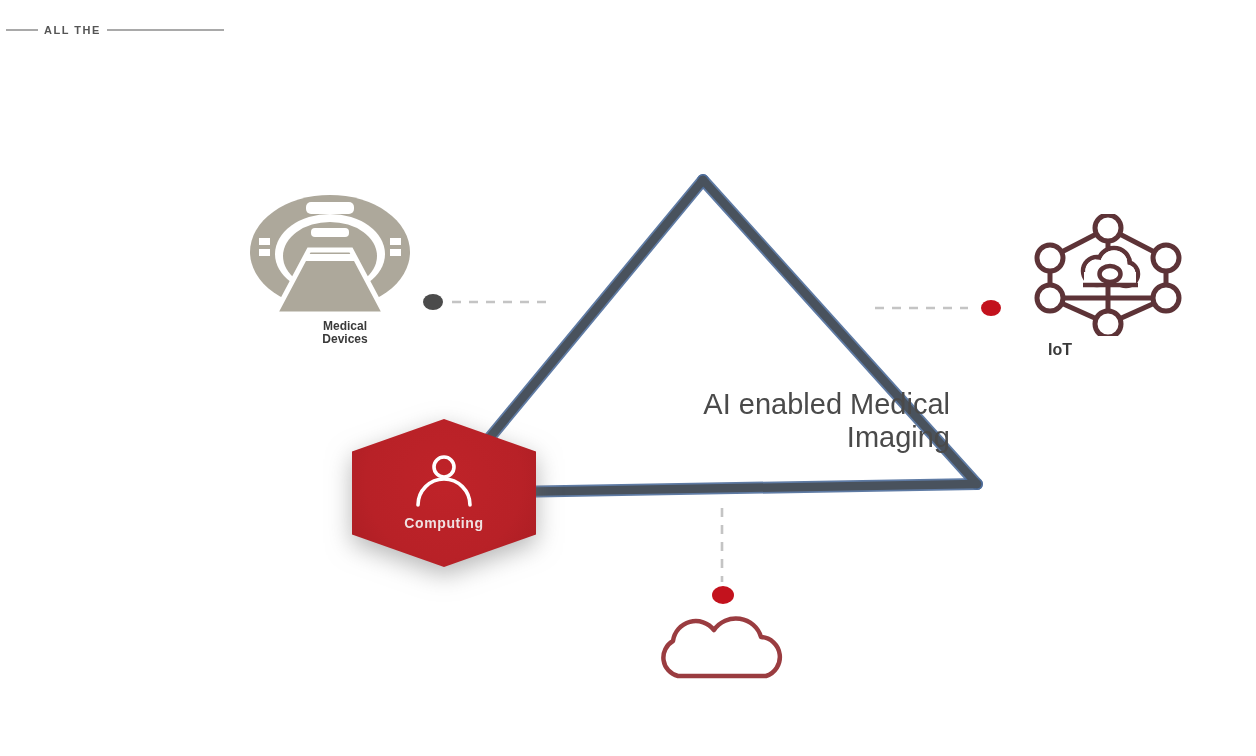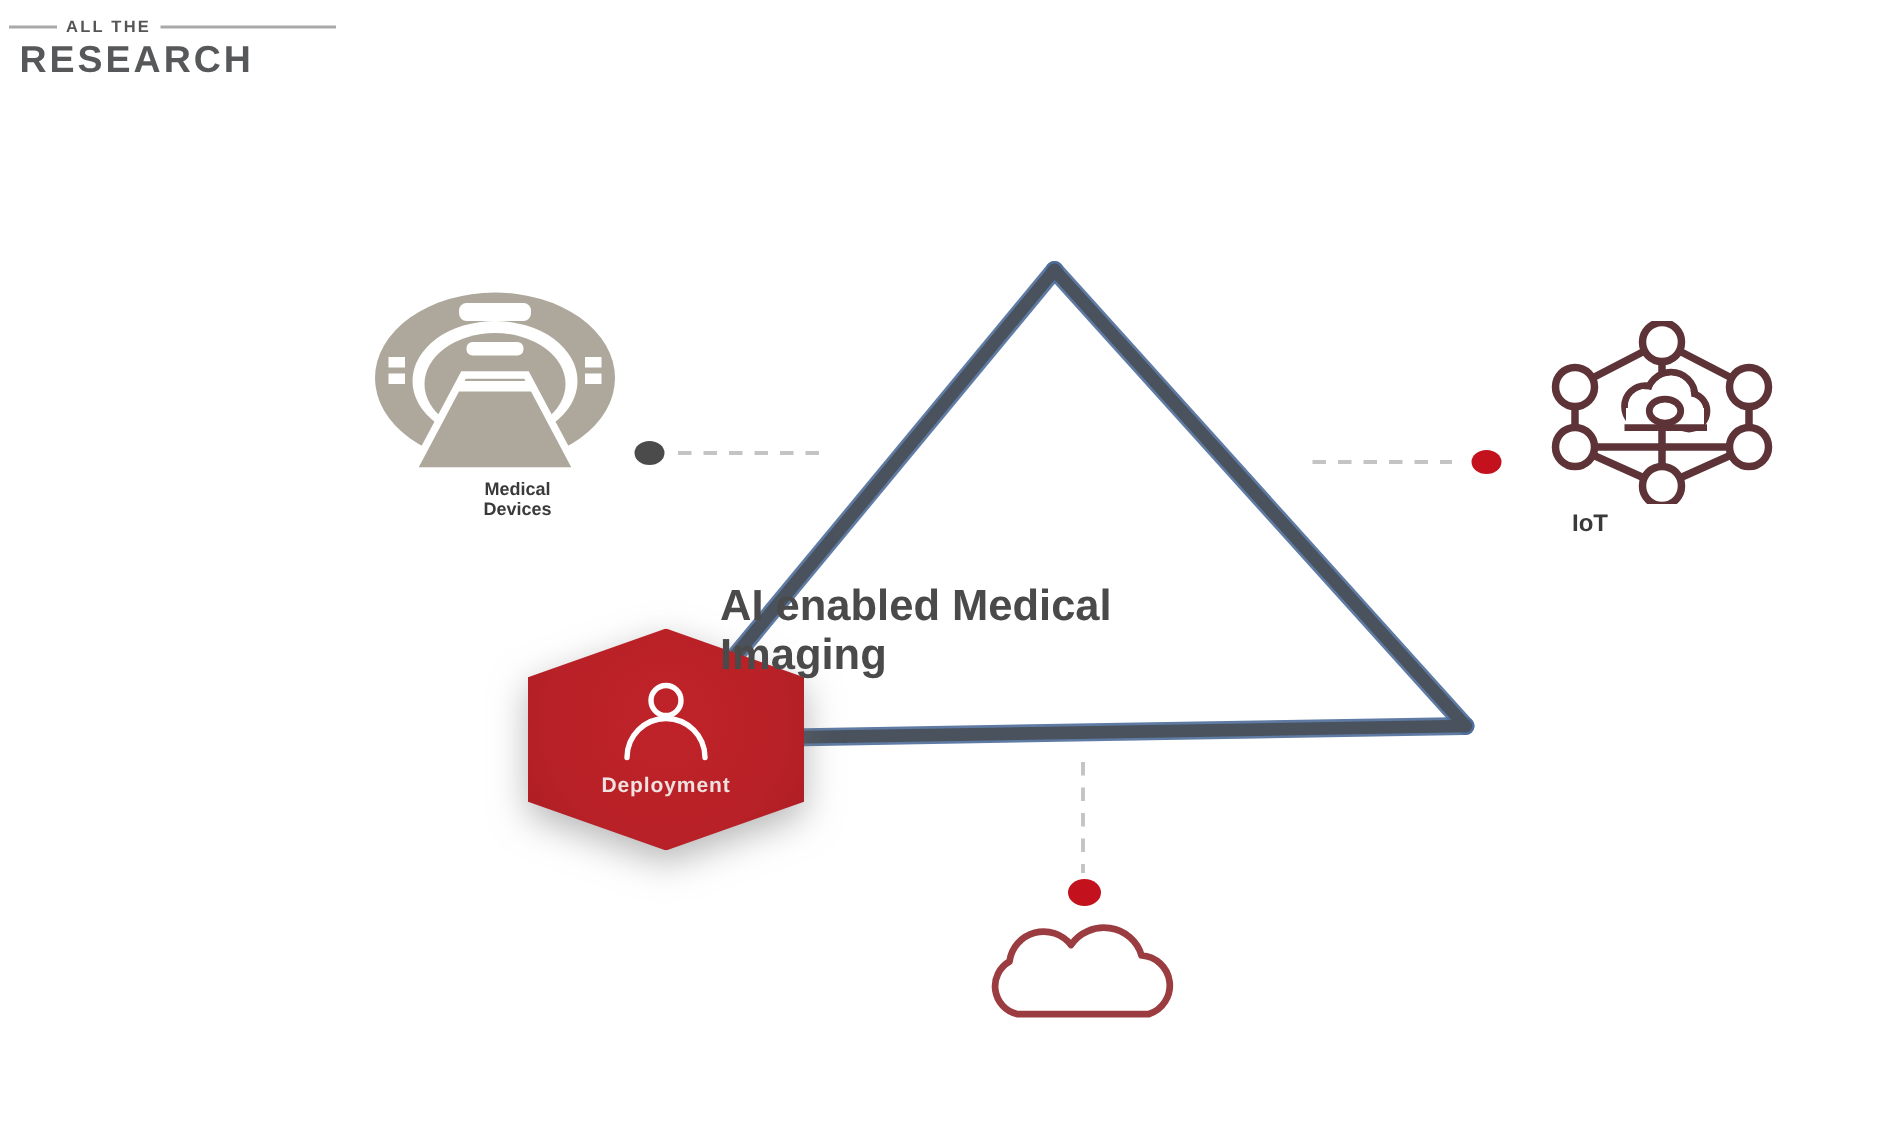--- a/index.html
+++ b/index.html
@@ -10,21 +10,21 @@
     --text-dark:#4a4a4a; --label-light:#f0e1e1;
     --dash-gray:#c4c4c4; --logo-gray:#57585a; --logo-line:#a9a9a9;
   }
   *{margin:0;padding:0;box-sizing:border-box;}
   html,body{width:1256px;height:756px;background:#ffffff;overflow:hidden;
     font-family:"Liberation Sans", sans-serif;}
   .stage{position:relative;width:1256px;height:756px;background:#fff;}
 
   
   .logo{position:absolute;left:6px;top:12px;width:218px;}
-  .logo-row{display:flex;align-items:center;gap:6px;}
+  .logo-row{display:flex;align-items:center;gap:6px;margin-top:12px;}
   .logo-rule{height:2px;background:var(--logo-line);flex:1;}
   .logo-rule.left{max-width:32px;}
   .logo-top{font-size:11px;font-weight:bold;letter-spacing:1.5px;color:#555;white-space:nowrap;}
   .logo-bottom{font-size:25px;font-weight:bold;letter-spacing:2px;color:var(--logo-gray);margin:2px 0 0 7px;}
 
   
   svg.connectors{position:absolute;left:0;top:0;z-index:1;}
   .tri-under{stroke:var(--slate-blue);stroke-width:12;stroke-linecap:round;opacity:.9;}
   .tri-over{stroke:var(--slate);stroke-width:8.5;stroke-linecap:round;}
   .dash{stroke:var(--dash-gray);stroke-width:2.6;stroke-dasharray:9 8;fill:none;}
@@ -53,34 +53,33 @@
   .iot-label{left:1030px;top:341px;width:60px;font-size:16px;text-align:center;}
   .cloud-label{left:612px;top:693px;width:222px;font-size:17px;letter-spacing:.4px;}
   .taupe-fill{fill:var(--taupe);}
   .white-fill{fill:#ffffff;}
   .maroon-stroke{stroke:var(--maroon);fill:#ffffff;}
   .maroon-line{stroke:var(--maroon);fill:none;}
   .cloud-stroke{stroke:var(--cloud);fill:#ffffff;}
 
   
   .center-title{position:absolute;left:480px;top:388px;width:470px;z-index:3;
-    text-align:left;font-weight:bold;color:var(--text-dark);font-size:29px;line-height:1.15;}
+    text-align:right;font-weight:normal;color:var(--text-dark);font-size:29px;line-height:1.15;}
 </style>
 </head>
 <body>
 
 <div class="stage">
 
   <div class="logo">
     <div class="logo-row">
       <span class="logo-rule left"></span>
       <span class="logo-top">ALL THE</span>
       <span class="logo-rule"></span>
     </div>
-    <div class="logo-bottom">RESEARCH</div>
   </div>
 
   <svg class="connectors" width="1256" height="756" viewBox="0 0 1256 756">
 
     <line class="tri-under" x1="703" y1="180" x2="444" y2="493"></line>
     <line class="tri-under" x1="703" y1="180" x2="977" y2="484"></line>
     <line class="tri-under" x1="444" y1="493" x2="977" y2="484"></line>
     <line class="tri-over" x1="703" y1="180" x2="444" y2="493"></line>
     <line class="tri-over" x1="703" y1="180" x2="977" y2="484"></line>
     <line class="tri-over" x1="444" y1="493" x2="977" y2="484"></line>
@@ -96,21 +95,21 @@
 
 
   <div class="hex-wrap hex-deployment">
     <div class="hex">
       <div class="icon-box">
         <svg width="64" height="56" viewBox="0 0 64 56">
           <circle class="wicon" cx="32" cy="13" r="10" stroke-width="3.6"></circle>
           <path class="wicon" d="M 6 51 A 26 26 0 0 1 58 51" stroke-width="3.6" stroke-linecap="round"></path>
         </svg>
       </div>
-      <div class="hex-label">Deployment</div>
+      <div class="hex-label">Computing</div>
     </div>
   </div>
 
 
   <svg class="satellite" style="left:245px;top:192px;" width="170" height="130" viewBox="0 0 170 130">
     <ellipse class="taupe-fill" cx="85" cy="60" rx="80" ry="57"></ellipse>
     <ellipse class="white-fill" cx="85" cy="62" rx="55" ry="40"></ellipse>
     <ellipse class="taupe-fill" cx="85" cy="64" rx="47" ry="34"></ellipse>
     <rect class="white-fill" x="61" y="10" width="48" height="12" rx="5"></rect>
     <rect class="white-fill" x="14" y="46" width="11" height="7"></rect>

